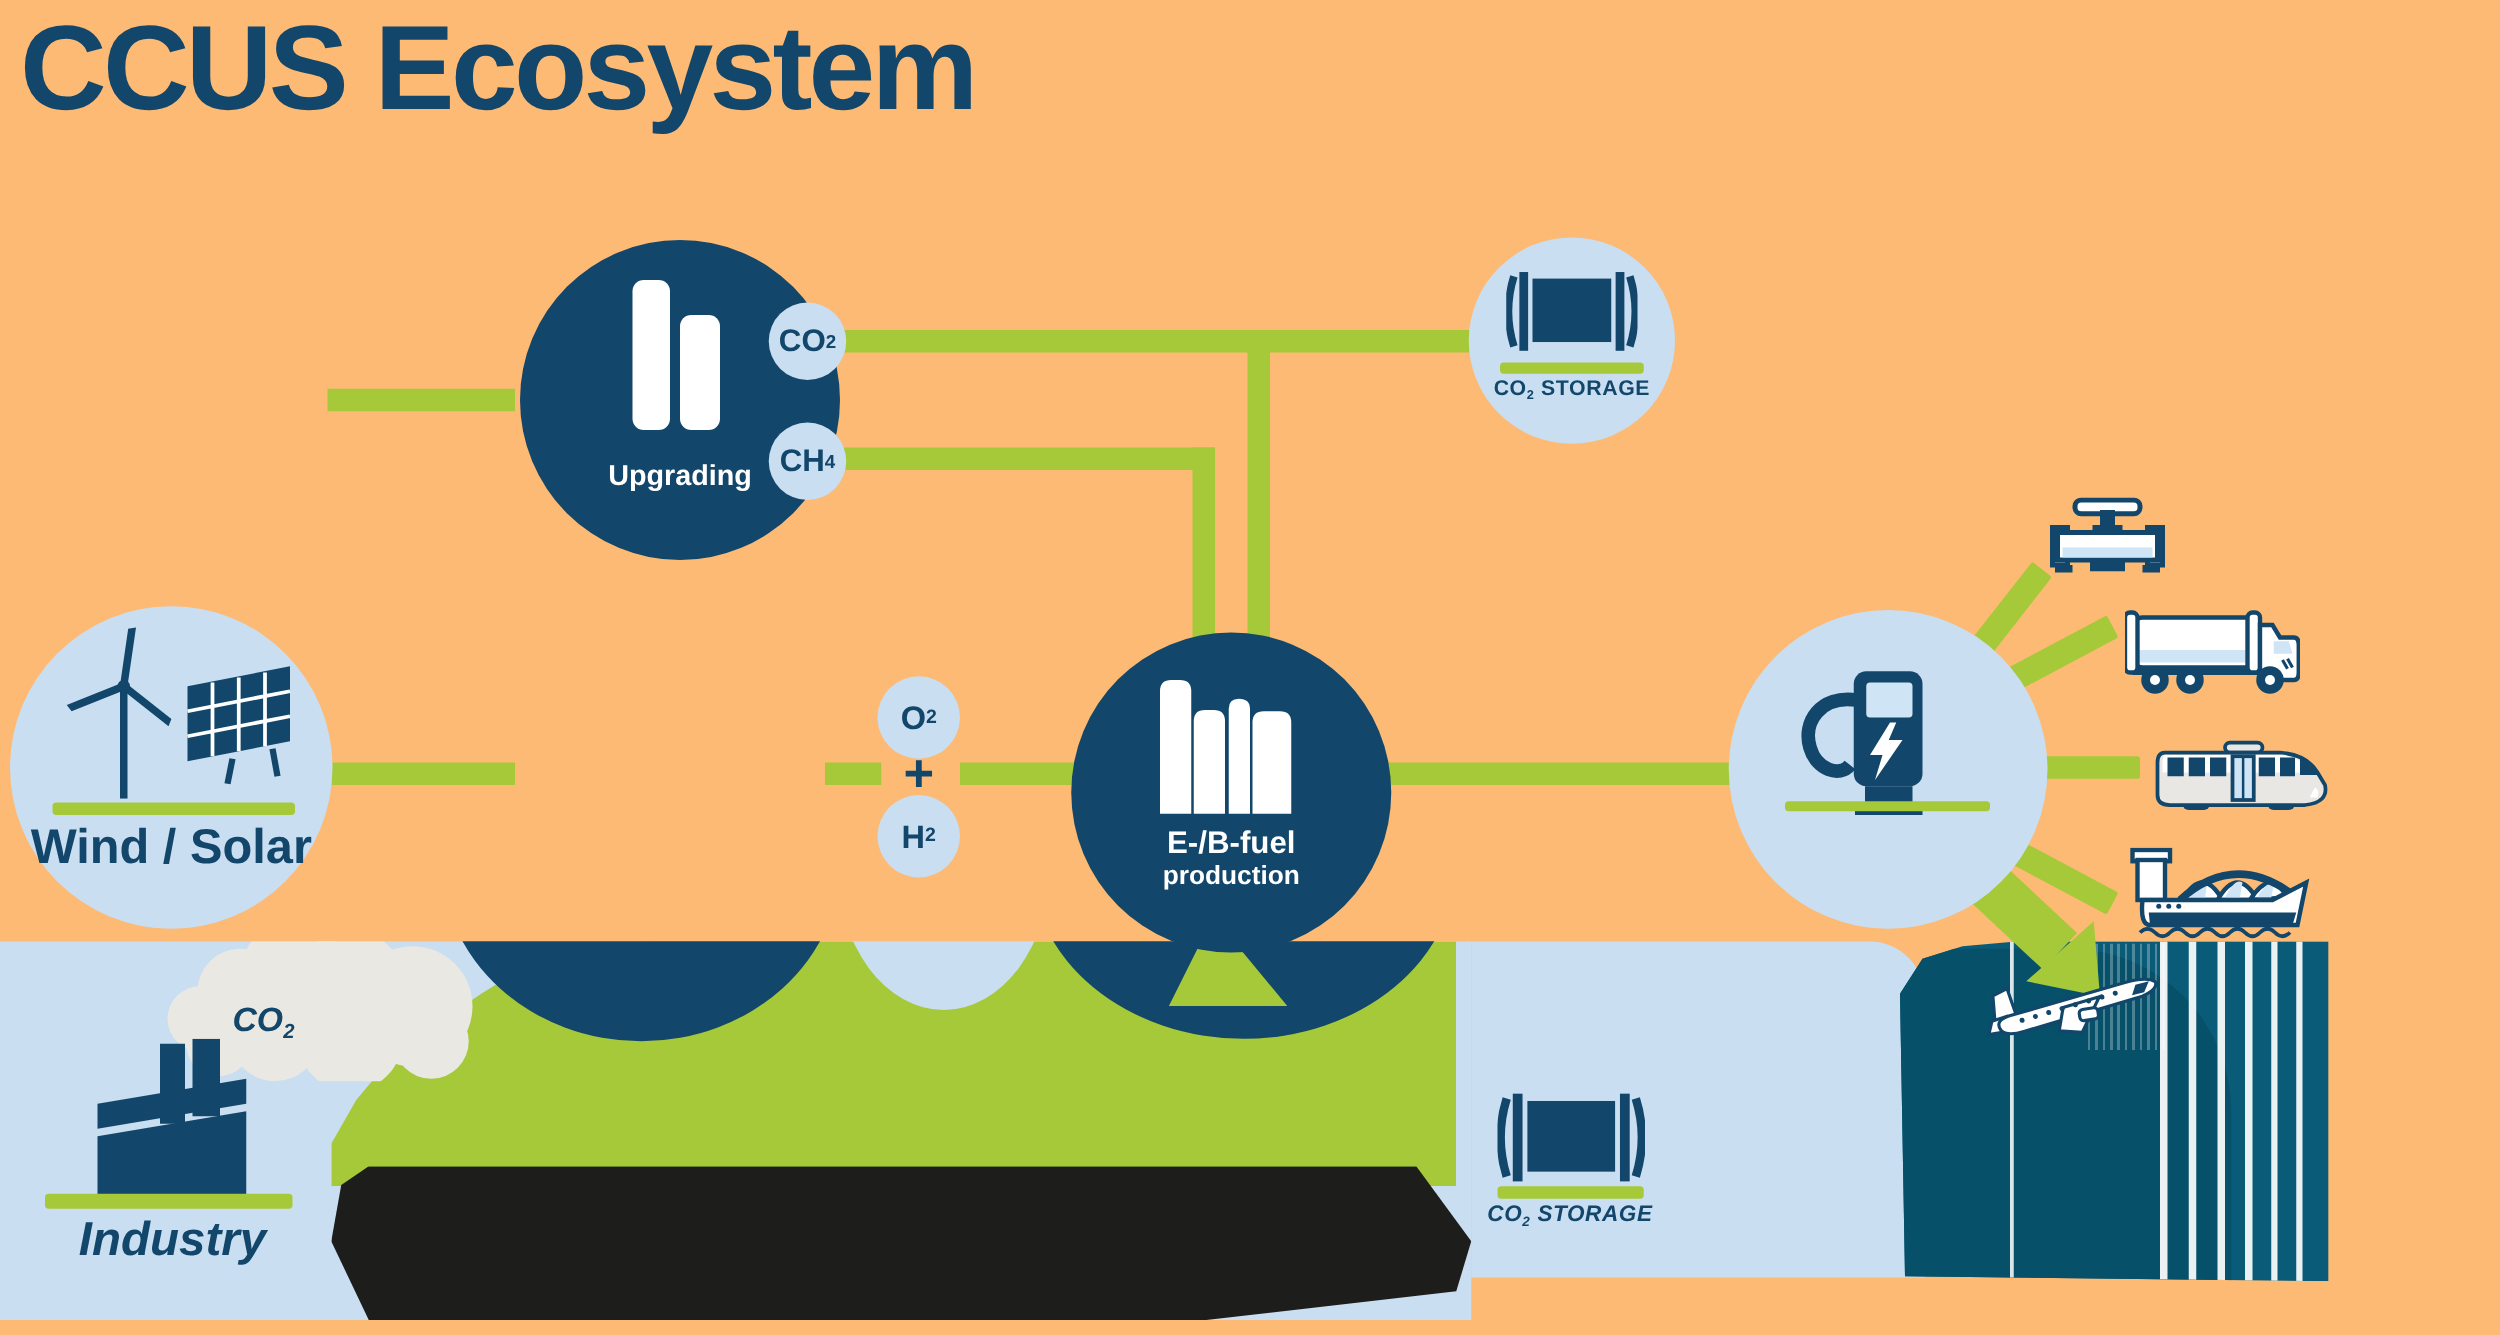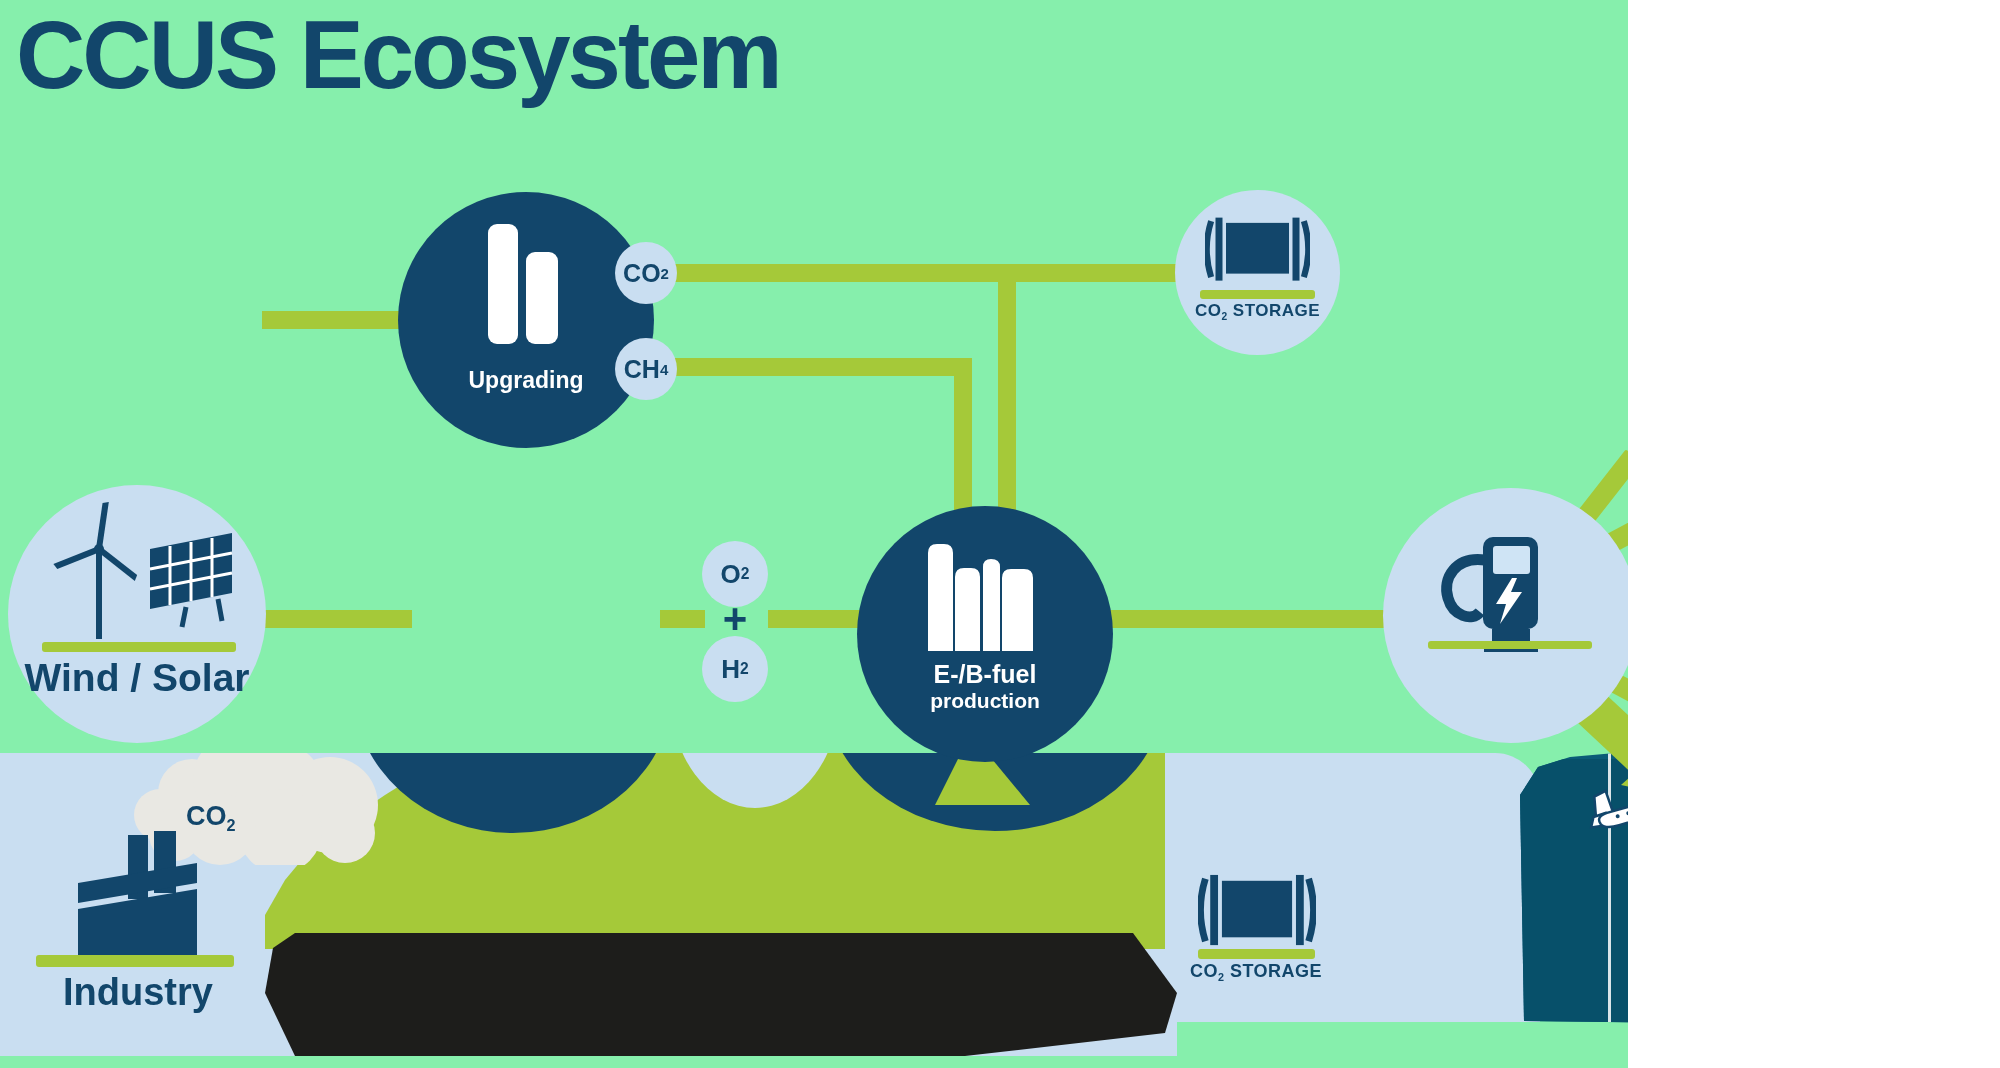--- a/index.html
+++ b/index.html
@@ -1,37 +1,37 @@
 <!DOCTYPE html>
 <html style="--navy: #12466b; --light-blue: #c9def1; --green: #a5c939; --teal: #0a5b77; --teal-dark: #07506a; --black-band: #1d1d1b; --cloud-gray: #e9e8e3; --pale-icon-blue: #cfe4f5;"><head>
 <meta charset="utf-8">
 <style>
   :root{
     --navy:#12466b; --light-blue:#c9def1; --green:#a5c939; --teal:#0a5b77;
     --teal-dark:#07506a; --black-band:#1d1d1b; --cloud-gray:#e9e8e3; --pale-icon-blue:#cfe4f5;
   }
   html,body{margin:0;padding:0;background:#fff;}
-  .canvas{position:relative;width:1628px;height:1068px;background:#86efac;
+  .canvas{position:relative;width:2000px;height:1068px;background:#fdba74;
           font-family:"Liberation Sans",sans-serif;overflow:hidden;}
   .abs{position:absolute;}
   .title{position:absolute;left:16px;top:0px;font-size:96px;font-weight:bold;
          color:var(--navy);letter-spacing:-3px;}
   .line{position:absolute;background:var(--green);}
   .ray{position:absolute;background:var(--green);transform-origin:0 50%;border-radius:2px;}
   .node{position:absolute;border-radius:50%;}
   .node.navy{background:var(--navy);}
   .node.light{background:var(--light-blue);}
   .nlabel{position:absolute;left:0;width:100%;text-align:center;font-weight:bold;
           color:var(--navy);line-height:1.08;}
   .node.navy .nlabel{color:#fff;}
   .underline{position:absolute;background:var(--green);border-radius:3px;}
   .badge{position:absolute;border-radius:50%;background:var(--light-blue);
          display:flex;align-items:center;justify-content:center;font-weight:bold;color:var(--navy);}
   .sub{font-size:0.6em;vertical-align:-0.35em;font-weight:bold;}
-  .band{position:absolute;left:0;top:753px;width:1863px;height:305px;overflow:hidden;}
+  .band{position:absolute;left:0;top:753px;width:1863px;height:305px;overflow:hidden;font-style:italic;}
   .f-navy{fill:var(--navy);} .f-white{fill:#fff;} .f-green{fill:var(--green);}
   .f-pale{fill:var(--pale-icon-blue);} .f-gray{fill:var(--cloud-gray);}
   .s-navy{stroke:var(--navy);} .no-f{fill:none;}
   svg.icon{position:absolute;}
   .plus-sign{position:absolute;text-align:center;font-weight:bold;color:var(--navy);}
 </style>
 </head>
 <body>
 
 <div class="canvas">
@@ -205,21 +205,21 @@
     <path class="s-navy no-f" stroke-width="6" d="M44,42 Q86,4 132,36"></path>
     <path class="f-white s-navy" stroke-width="3.5" d="M14,42 H118 L145,28 L138,62 H20 Q12,62 14,42 Z"></path>
     <polygon class="f-navy" points="19,52 137,52 134,62 20,62"></polygon>
     <circle class="f-navy" cx="27" cy="47" r="2"></circle>
       <circle class="f-navy" cx="35" cy="47" r="2"></circle>
       <circle class="f-navy" cx="43" cy="47" r="2"></circle>
     <path class="s-navy no-f" stroke-width="3" d="M12,68 q6,-6 12,0 t12,0 t12,0 t12,0 t12,0 t12,0 t12,0 t12,0 t12,0 t12,0"></path>
   </svg>
 
 
-  <div class="node navy" style="left:398px;top:192px;width:256px;height:256px;text-decoration:underline;">
+  <div class="node navy" style="left:416px;top:192px;width:256px;height:256px;text-decoration:underline;">
     <svg class="icon" style="left:88px;top:30px;width:76px;height:130px;" viewBox="0 0 76 130">
       <rect class="f-white" x="2" y="2" width="30" height="120" rx="9"></rect>
       <rect class="f-white" x="40" y="30" width="32" height="92" rx="9"></rect>
     </svg>
     <div class="nlabel" style="top:176px;font-size:23px;">Upgrading</div>
   </div>
 
   <div class="badge" style="left:615px;top:242px;width:62px;height:62px;font-size:25px;">
     <span>CO</span>
       <span class="sub">2</span>

